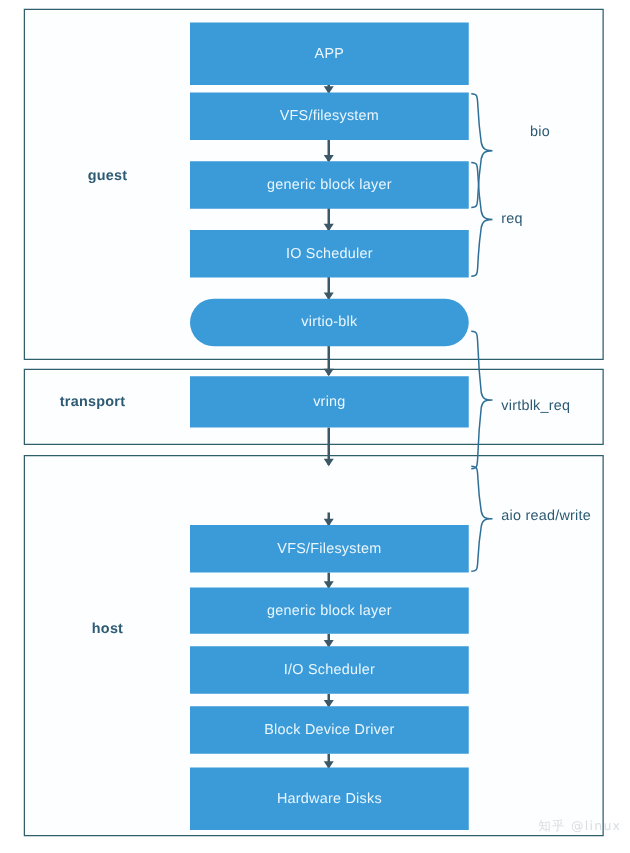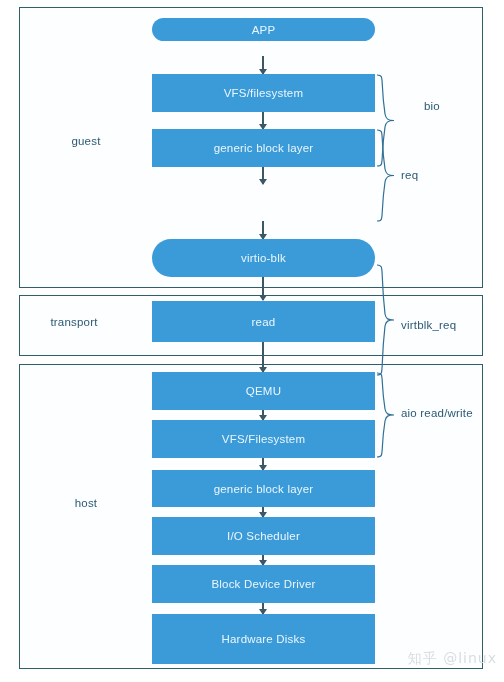--- a/index.html
+++ b/index.html
@@ -21,20 +21,21 @@
   #panel-transport{left:19px;top:295px;width:464px;height:61px;}
   #panel-host{left:19px;top:364px;width:464px;height:305px;}
 
   .zone-label{
     position:absolute;
     color:#2c5a73;
     font-size:11.5px;
     letter-spacing:.2px;
     white-space:nowrap;
     text-align:center;
+    font-weight:bold;
   }
   #label-guest{left:36px;top:135px;width:100px;}
   #label-transport{left:24px;top:316px;width:100px;}
   #label-host{left:36px;top:497px;width:100px;}
 
   .node{
     position:absolute;
     left:152px;
     width:223px;
     background:#3b9bd9;
@@ -70,21 +71,21 @@
     white-space:nowrap;
   }
 
   #connector{position:absolute;overflow:visible;}
   #connector path{fill:none;stroke:#2f6f96;stroke-width:1.2;}
 
   #watermark{
     position:absolute;
     right:7px;bottom:14px;
     color:#d8dde1;
-    font-size:14px;
+    font-size:10px;
     letter-spacing:1px;
     white-space:nowrap;
     font-family:"DejaVu Sans", sans-serif;
   }
 </style>
 </head>
 <body>
 
 <div id="stage">
 
@@ -101,28 +102,28 @@
   <div class="arrow" style="top:166px;height:18px;"></div>
   <div class="arrow" style="top:221px;height:18px;"></div>
   <div class="arrow" style="top:276px;height:24px;"></div>
   <div class="arrow" style="top:342px;height:30px;"></div>
   <div class="arrow" style="top:410px;height:10px;"></div>
   <div class="arrow" style="top:458px;height:12px;"></div>
   <div class="arrow" style="top:507px;height:10px;"></div>
   <div class="arrow" style="top:555px;height:10px;"></div>
   <div class="arrow" style="top:603px;height:11px;"></div>
 
-  <div class="node" style="top:18px;height:23px;border-radius:12px;">APP</div>
+  <div class="node" style="top:18px;height:50px;">APP</div>
   <div class="node" style="top:74px;height:38px;">VFS/filesystem</div>
   <div class="node" style="top:129px;height:38px;">generic block layer</div>
+  <div class="node" style="top:184px;height:38px;">IO Scheduler</div>
   <div class="node" style="top:239px;height:38px;border-radius:19px;">virtio-blk</div>
 
-  <div class="node" style="top:301px;height:41px;">read</div>
+  <div class="node" style="top:301px;height:41px;">vring</div>
 
-  <div class="node" style="top:372px;height:38px;">QEMU</div>
   <div class="node" style="top:420px;height:38px;">VFS/Filesystem</div>
   <div class="node" style="top:470px;height:37px;">generic  block  layer</div>
   <div class="node" style="top:517px;height:38px;">I/O  Scheduler</div>
   <div class="node" style="top:565px;height:38px;">Block  Device  Driver</div>
   <div class="node" style="top:614px;height:50px;">Hardware  Disks</div>
 
   <svg class="brace-svg" style="left:376px;top:74px;width:20px;height:93px;" viewBox="0 0 20 93">
     <path d="M1,1 C9,1 4,5 9,40 C10,45 12,46.5 18,46.5 C12,46.5 10,48 9,53 C4,88 9,92 1,92"></path>
   </svg>
   <div class="brace-label" style="left:401px;top:100px;padding-left:23px;">bio</div>

